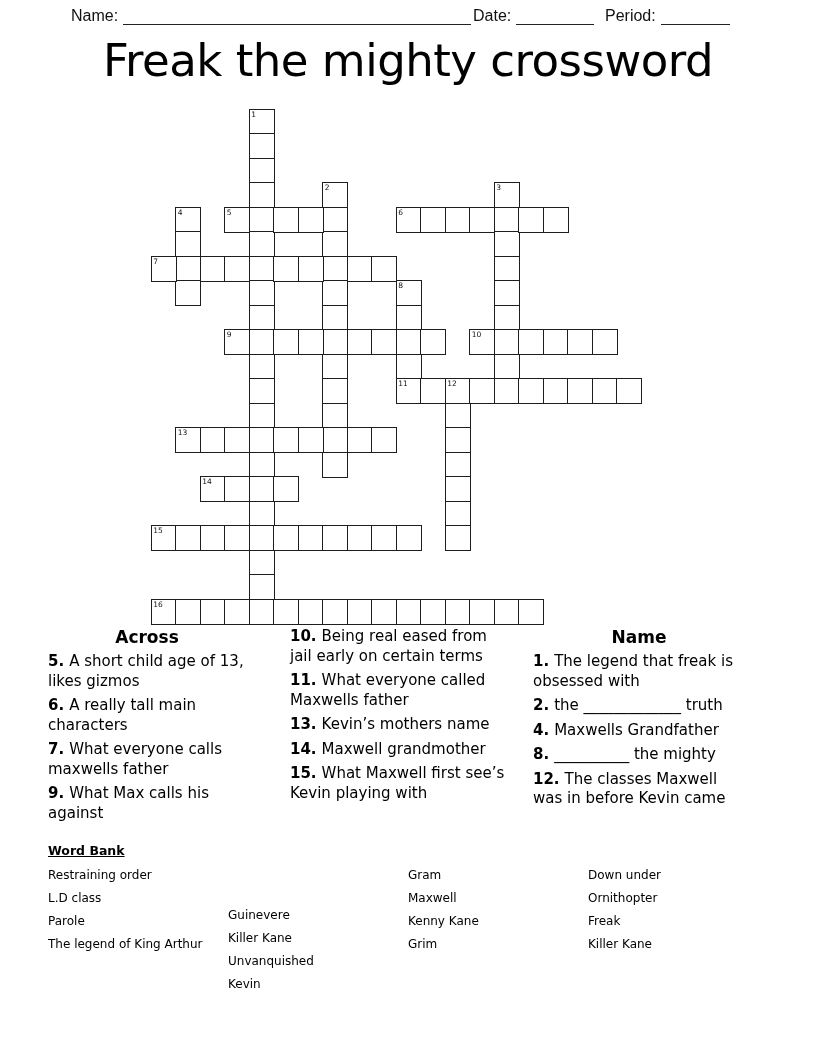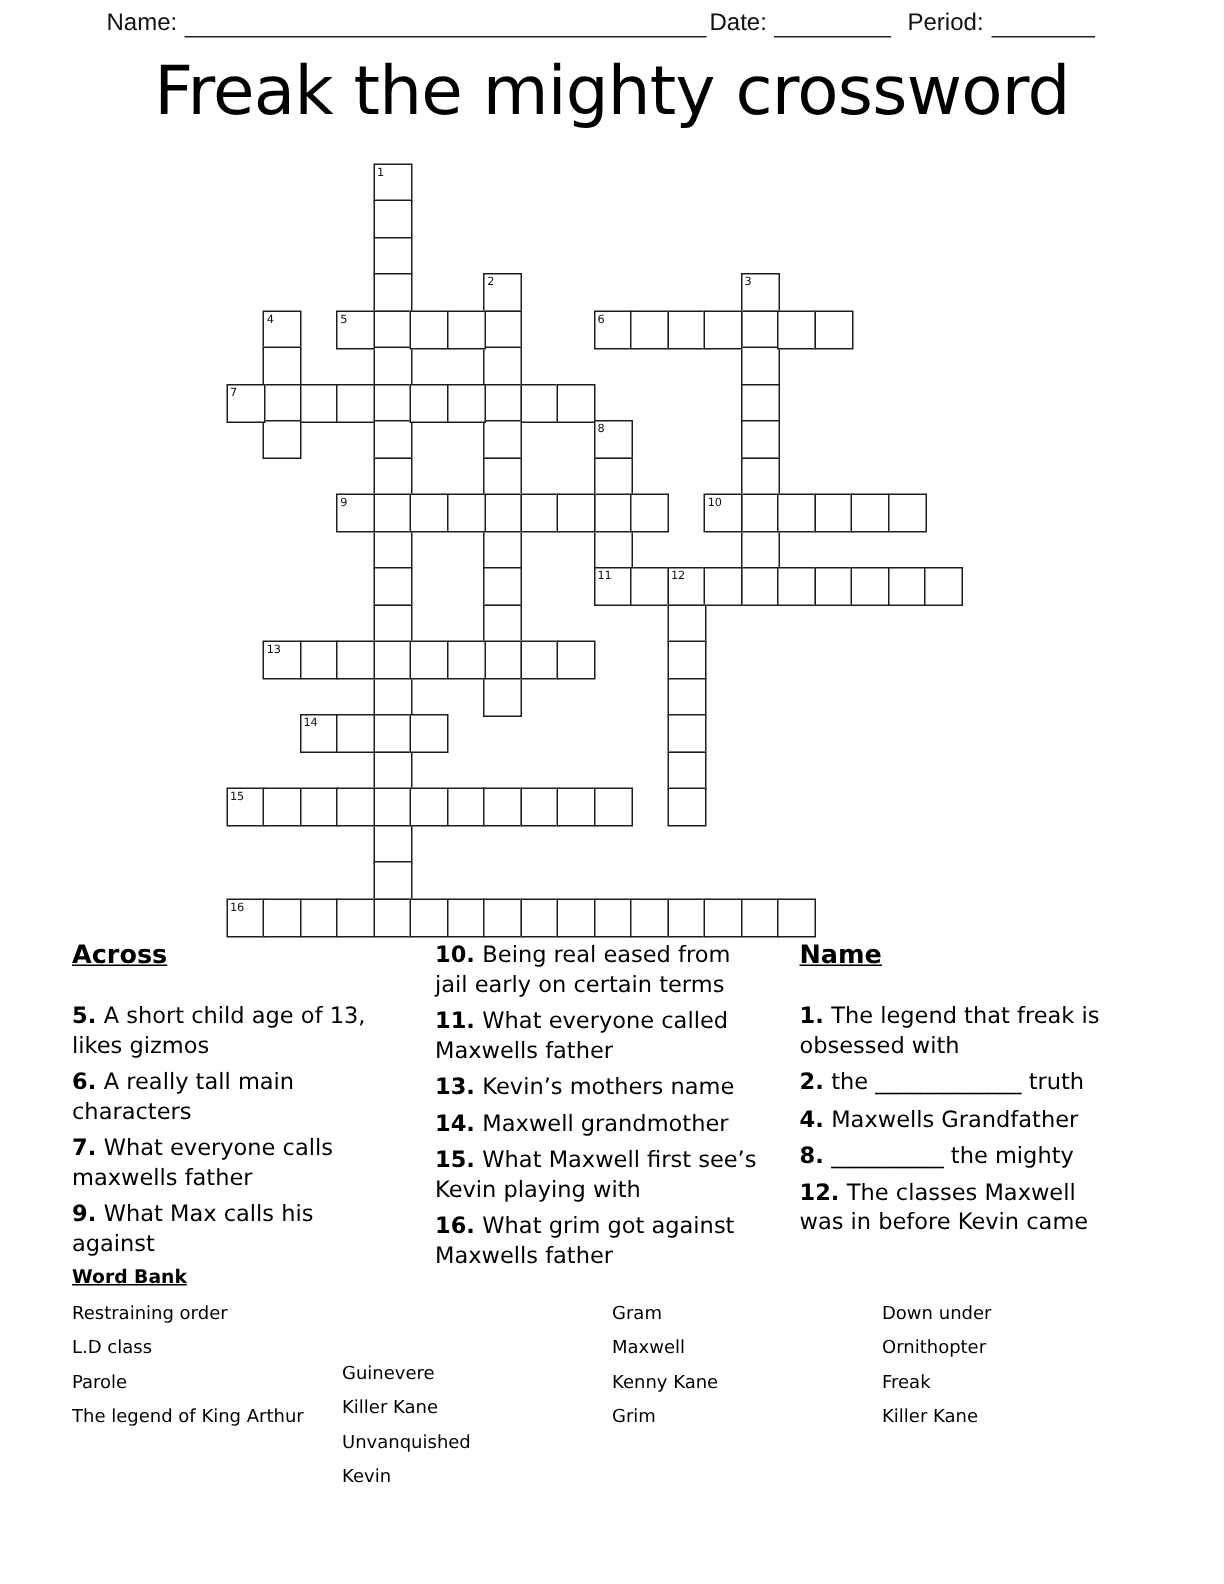--- a/index.html
+++ b/index.html
@@ -53,22 +53,22 @@
     color: #111;
   }
   
   .clues { position: absolute; top: 627px; left: 0; width: 816px; }
   .clue-col { position: absolute; top: 0; }
   #clue-col1 { left: 48px;  width: 198px; }
   #clue-col2 { left: 290px; width: 216px; }
   #clue-col3 { left: 533px; width: 212px; }
   .clue-heading {
     font-size: 17px; font-weight: bold;
-    text-decoration: underline;
-    margin: 0 0 21px 0;
+    margin: 0 0 5px 0;
+    text-align: center;
   }
   .clue {
     font-size: 15px; line-height: 19.5px;
     margin: 0 0 5px 0;
   }
   .clue .n { font-weight: bold; margin-right: 5px; }
   
   .wordbank { position: absolute; top: 843px; left: 48px; width: 740px; }
   .wb-heading {
     font-size: 12.5px; font-weight: bold;
@@ -270,21 +270,20 @@
     <div class="clue"><span class="n">7.</span><span>What everyone calls maxwells father</span></div>
     <div class="clue"><span class="n">9.</span><span>What Max calls his against</span></div>
   </div>
 
   <div class="clue-col" id="clue-col2">
     <div class="clue"><span class="n">10.</span><span>Being real eased from jail early on certain terms</span></div>
     <div class="clue"><span class="n">11.</span><span>What everyone called Maxwells father</span></div>
     <div class="clue"><span class="n">13.</span><span>Kevin’s mothers name</span></div>
     <div class="clue"><span class="n">14.</span><span>Maxwell grandmother</span></div>
     <div class="clue"><span class="n">15.</span><span>What Maxwell first see’s Kevin playing with</span></div>
-    <div class="clue"><span class="n">16.</span><span>What grim got against Maxwells father</span></div>
   </div>
 
   <div class="clue-col" id="clue-col3">
     <div class="clue-heading">Name</div>
     <div class="clue"><span class="n">1.</span><span>The legend that freak is obsessed with</span></div>
     <div class="clue"><span class="n">2.</span><span>the _____________ truth</span></div>
     <div class="clue"><span class="n">4.</span><span>Maxwells Grandfather</span></div>
     <div class="clue"><span class="n">8.</span><span>__________ the mighty</span></div>
     <div class="clue"><span class="n">12.</span><span>The classes Maxwell was in before Kevin came</span></div>
   </div>

